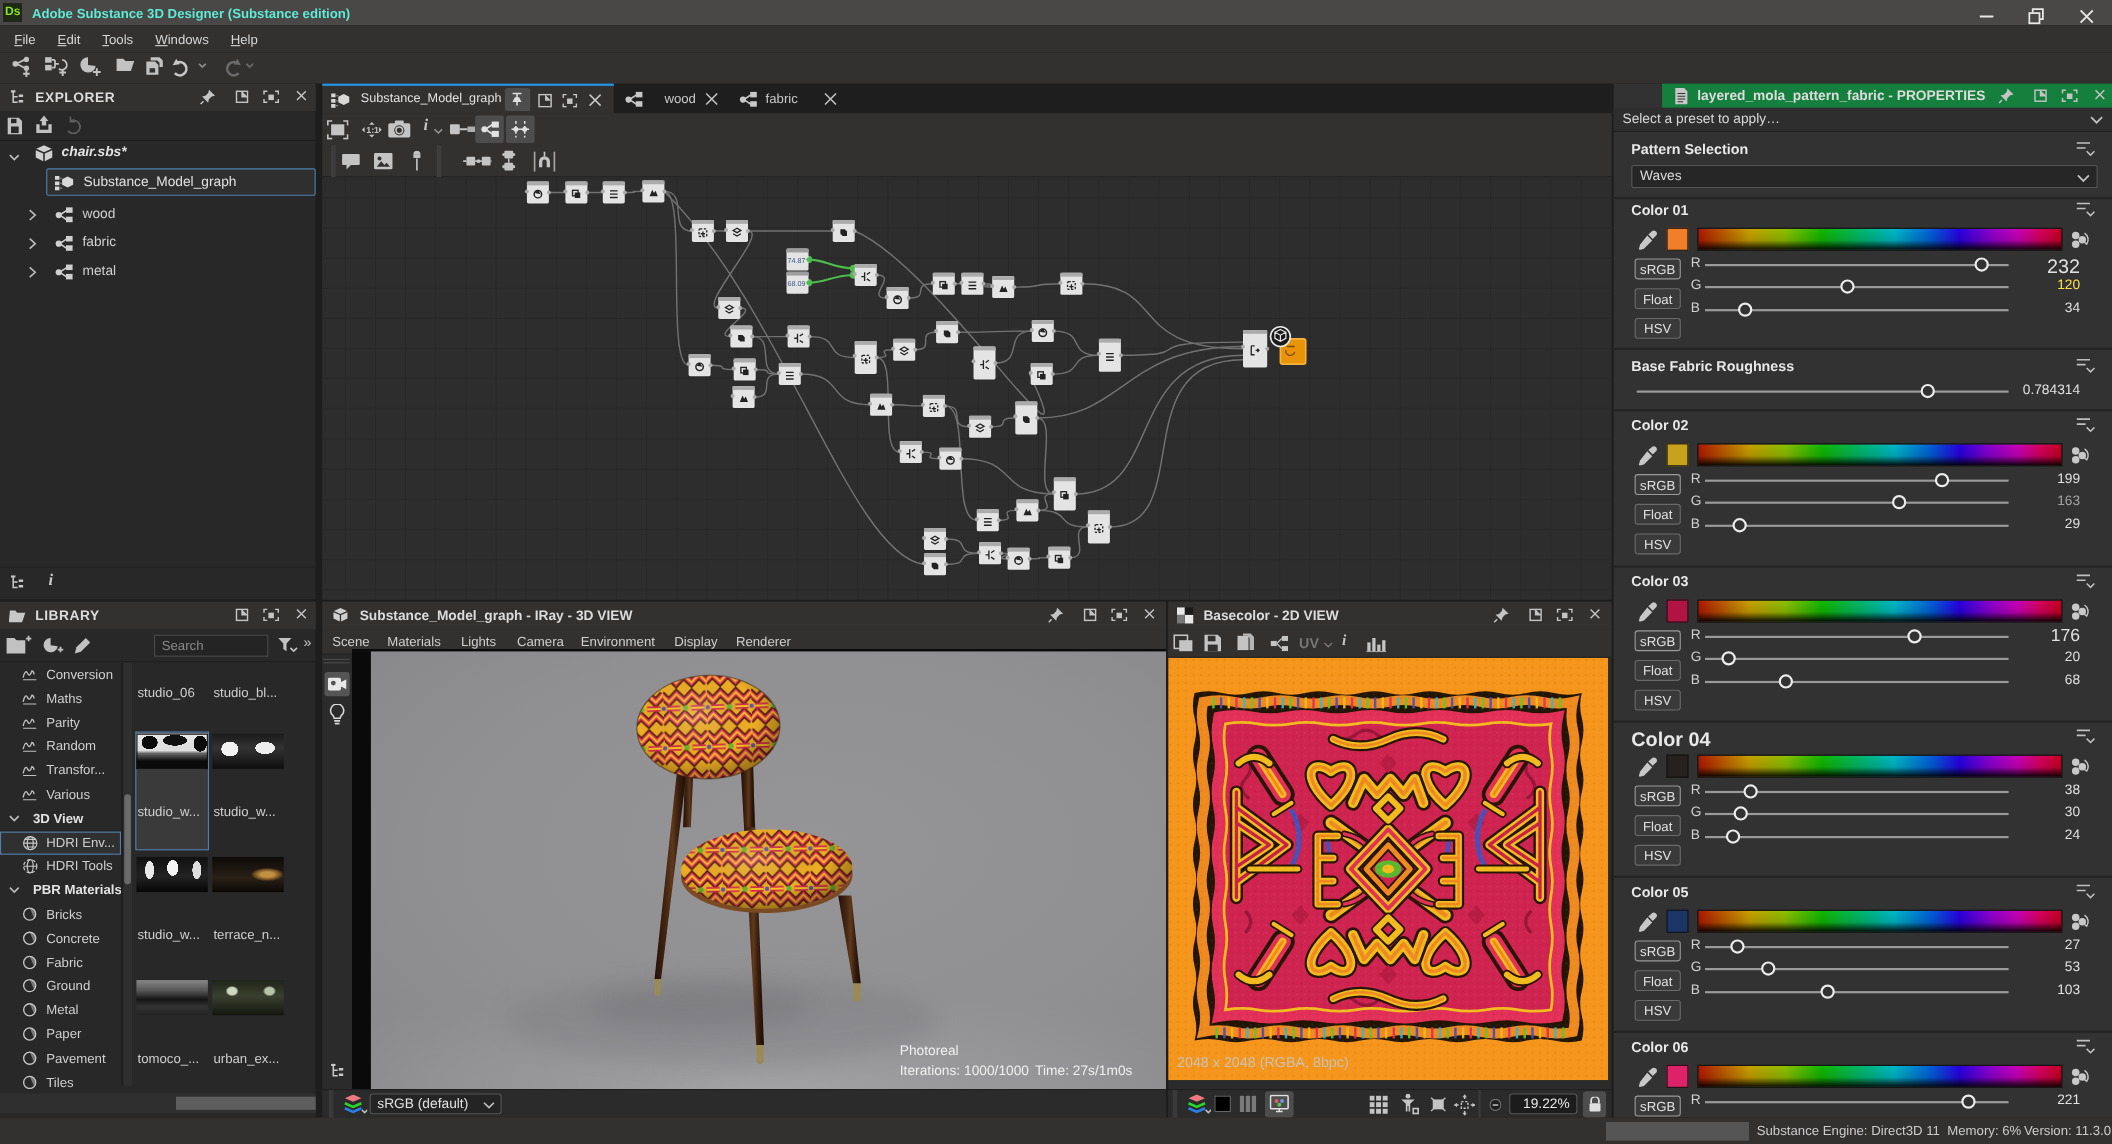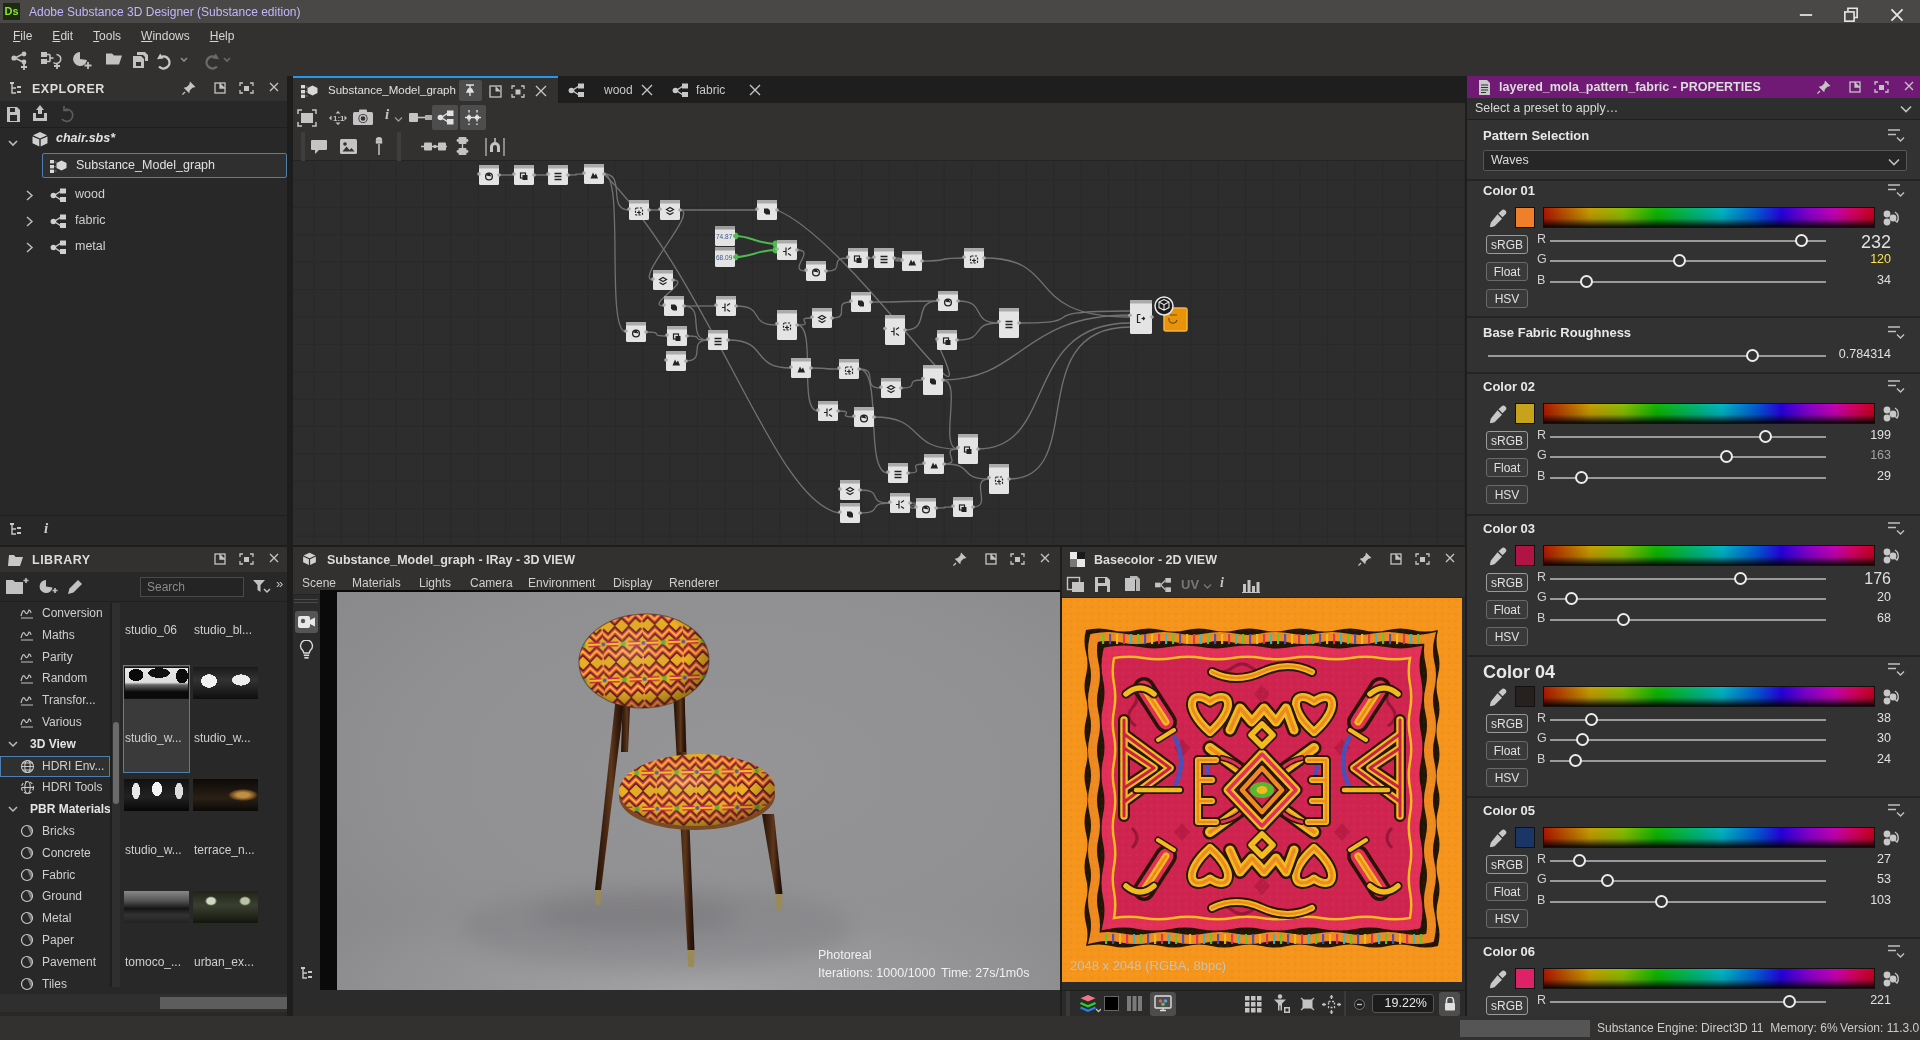--- a/index.html
+++ b/index.html
@@ -4,21 +4,21 @@
 <style>
   * { margin:0; padding:0; box-sizing:border-box; }
   html,body { width:1920px; height:1040px; overflow:hidden; background:#1d1d1d;
     font-family:"Liberation Sans", sans-serif; color:#c8c8c8; }
   .abs { position:absolute; }
   
   #titlebar { position:absolute; left:0; top:0; width:1920px; height:23px; background:#4a4846;
     display:flex; align-items:center; }
   #dslogo { width:17px; height:17px; margin-left:3px; background:#1e2b12; border:1px solid #222;
     color:#8ce32a; font-weight:bold; font-size:11px; text-align:center; line-height:15px; }
-  #titletext { color:#c4b5fd; font-size:12px; margin-left:9px; }
+  #titletext { color:#5eead4; font-size:12px; margin-left:9px;font-weight:bold; }
   .winbtn { position:absolute; top:0; width:16px; height:20px; color:#e0e0e0; font-size:12px; text-align:center; line-height:20px;}
   #menubar { position:absolute; left:0; top:23px; width:1920px; height:25px; background:#333130;
     display:flex; align-items:center; font-size:12px; color:#d6d6d6; }
   #menubar span { margin-left:20px; }
   #menubar u { text-decoration:underline; }
   #toolbar { position:absolute; left:0; top:48px; width:1920px; height:28px; background:#333130; }
   
   .panel { position:absolute; background:#2b2b2b; }
   .phead { position:absolute; left:0; top:0; right:0; height:25px; background:#333130;
     display:flex; align-items:center; font-size:12.5px; font-weight:bold; color:#dcdcdc; }
@@ -1141,20 +1141,35 @@
           <ellipse cx="0" cy="0" rx="78" ry="36" fill="url(#mola)"></ellipse>
           <ellipse cx="0" cy="0" rx="78" ry="36" fill="url(#cushshade)"></ellipse>
         </g>
         <g font-size="12.5" fill="#f0f0f0" font-family="Liberation Sans">
           <text x="481" y="367">Photoreal</text>
           <text x="481" y="385">Iterations: 1000/1000</text>
           <text x="604" y="385">Time: 27s/1m0s</text>
         </g>
       </svg></div>
 
+    <div class="abs" style="left:0;top:443px;width:100%;height:26px;background:#2b2b2b;border-top:1px solid #1f1f1f;">
+      <div class="abs" style="left:6px;top:0;width:4px;height:26px;border-left:2px solid #3a3a3a;border-right:2px solid #3a3a3a;"></div>
+      <svg class="abs" style="left:19px;top:4px;" width="22" height="19" viewBox="0 0 22 19">
+        <path d="M9 0 l7.5 3.3 -7.5 3.3 -7.5 -3.3 z" fill="#ef7980"></path>
+        <path d="M1.5 8 l7.5 3.3 7.5 -3.3" fill="none" stroke="#2ad52a" stroke-width="2.4"></path>
+        <path d="M1.5 12.5 l7.5 3.3 7.5 -3.3" fill="none" stroke="#2a7fe8" stroke-width="2.4"></path>
+        <path d="M17 14 l2.5 2.5 2.5 -2.5" fill="none" stroke="#bbb" stroke-width="1.4"></path>
+      </svg>
+      <div class="abs" style="left:43px;top:3px;width:120px;height:19px;background:#242424;border:1px solid #555;border-radius:3px;font-size:12.5px;color:#e0e0e0;">
+        <span style="position:absolute;left:6px;top:1px;">sRGB (default)</span>
+        <svg style="position:absolute;right:5px;top:6px;" width="11" height="8" viewBox="0 0 11 8">
+          <path d="M1 1.5 l4.5 4.5 4.5 -4.5" stroke="#c0c0c0" stroke-width="1.5" fill="none"></path>
+        </svg>
+      </div>
+    </div>
   </div>
 
   <div id="view2d" class="panel">
     <div class="phead">
       <svg width="15" height="15" style="margin-left:8px;" viewBox="0 0 15 15">
         <rect x="0" y="0" width="15" height="15" fill="#1a1a1a"></rect>
         <rect x="0" y="0" width="7" height="7" fill="#e8e8e8"></rect>
         <rect x="7" y="7" width="8" height="8" fill="#e8e8e8"></rect>
         <rect x="0" y="7" width="7" height="8" fill="#777"></rect>
       </svg>
@@ -1500,21 +1515,21 @@
       <div class="abs" style="right:5px;top:1px;width:21px;height:24px;background:#4d4d4d;border-radius:3px;">
         <svg style="position:absolute;left:5px;top:5px;" width="12" height="14" viewBox="0 0 12 14">
           <path d="M2.5 6 v-2.5 a3.5 3.5 0 0 1 7 0 v2.5" fill="none" stroke="#e0e0e0" stroke-width="1.6"></path>
           <rect x="1" y="6" width="10" height="7.5" rx="1" fill="#e0e0e0"></rect>
         </svg>
       </div>
     </div>
   </div>
 
   <div id="props" class="panel">
-    <div class="phead" style="height:22px;background:#701a75;">
+    <div class="phead" style="height:22px;background:#15803d;margin-left:44px;">
       <svg width="13" height="15" style="margin-left:11px;" viewBox="0 0 13 15">
         <path d="M1 0 h8 l3 3 v12 h-11 z" fill="#c8c8c8"></path>
         <g stroke="#333130" stroke-width="1.1">
           <path d="M3 5 h7 M3 7.5 h7 M3 10 h7 M3 12.5 h5"></path>
         </g>
       </svg>
       <span style="margin-left:8px;">layered_mola_pattern_fabric - PROPERTIES</span>
       <svg class="hicons" style="right:4px;top:3px;" width="100" height="16" viewBox="0 0 100 16">
         <g stroke="#c4c4c4" stroke-width="1.3" fill="none">
           <path d="M9 1.5 l5.5 5.5 -3 0.7 -2.6 2.6 -0.7 3 -5.5 -5.5 3 -0.7 2.6 -2.6 z" fill="#c4c4c4" stroke="none"></path>

